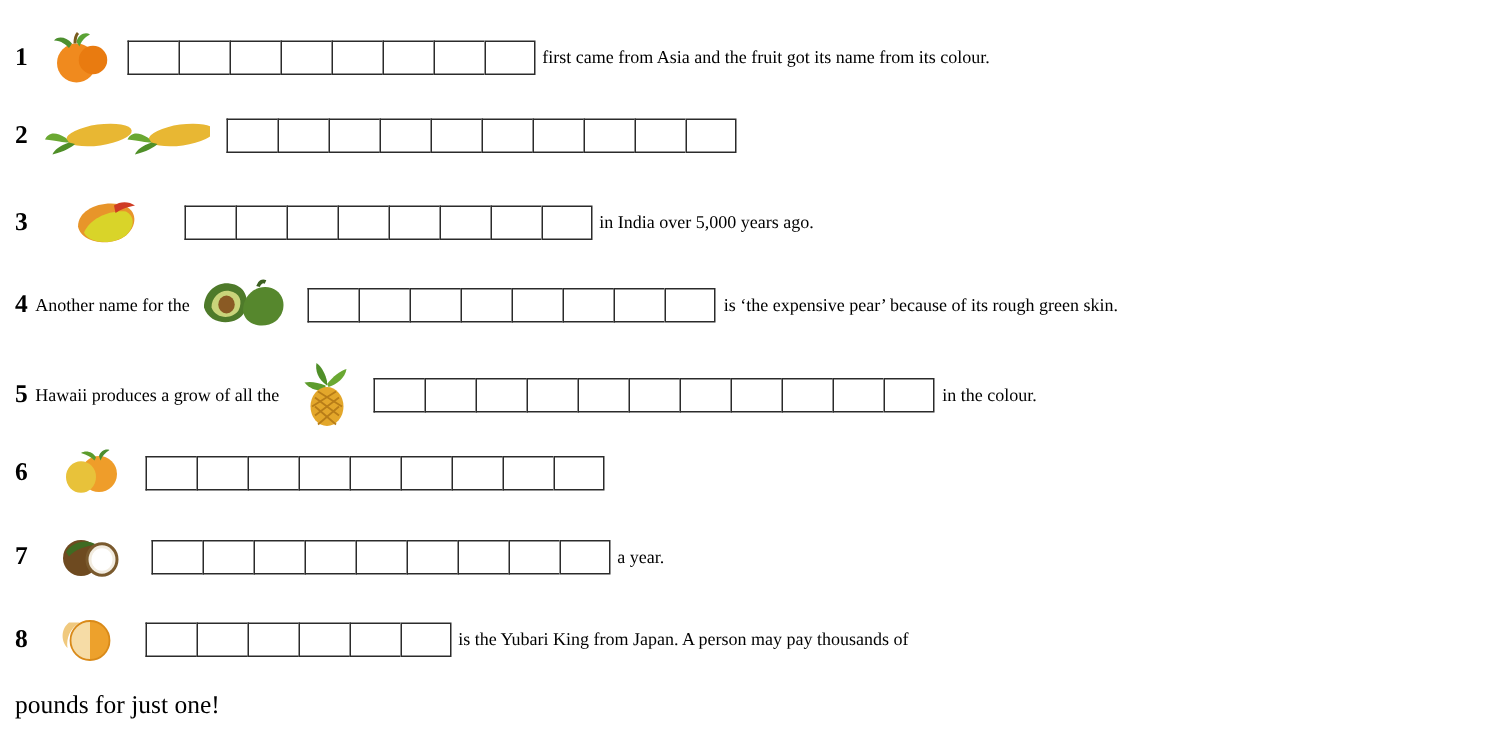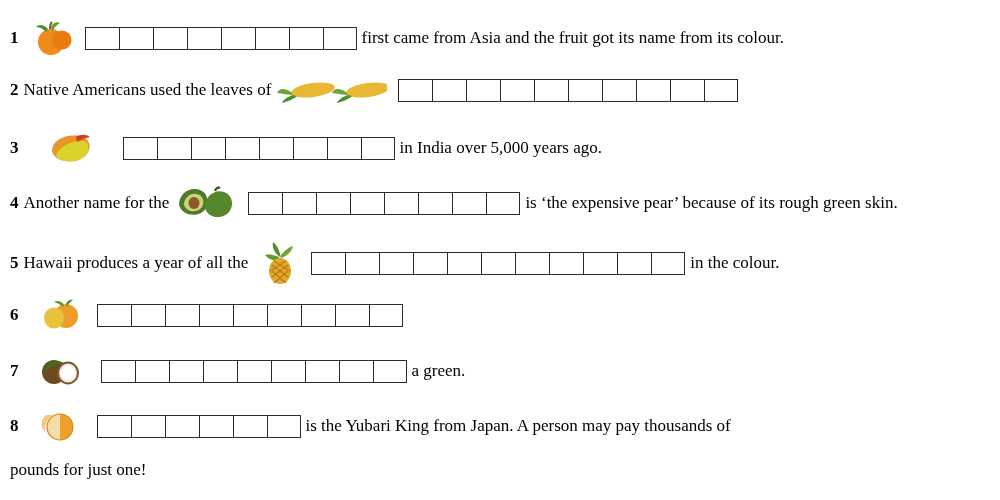--- a/index.html
+++ b/index.html
@@ -29,21 +29,21 @@
     padding: 0 8px 0 10px;
     box-sizing: border-box;
   }
   .num {
     font-weight: bold;
     font-size: 17px;
     margin-right: 5px;
     white-space: nowrap;
   }
   .txt {
-    font-size: 17px;
+    font-size: 12px;
     white-space: pre;
   }
   .boxes {
     display: inline-flex;
     margin: 0 5px;
   }
   .boxes .cell {
     width: 34px;
     height: 23px;
     border: 1px solid #2b2b2b;
@@ -91,21 +91,20 @@
         <span class="cell"></span>
         <span class="cell"></span>
         <span class="cell"></span>
         <span class="cell"></span>
     </span>
     <span class="txt">first came from Asia and the fruit got its name from its colour.</span>
   </div>
 
   <div class="row" style="position:absolute; top:75px; left:0; width:1000px;">
     <span class="num">2</span>
-    <span class="txt">Native Americans used the leaves of</span>
     <span class="pic">
       <svg width="110" height="30" viewBox="0 0 110 30">
         <ellipse cx="36" cy="15" rx="22" ry="7" fill="#e8b733" transform="rotate(-8 36 15)"></ellipse>
         <path d="M14 17 C6 12, 2 14, 0 18 C8 19, 12 20, 16 20 Z" fill="#6aa832"></path>
         <path d="M16 20 C10 22, 6 25, 5 28 C13 26, 18 23, 20 21 Z" fill="#4f8f28"></path>
         <ellipse cx="91" cy="15" rx="22" ry="7" fill="#e8b733" transform="rotate(-8 91 15)"></ellipse>
         <path d="M69 17 C61 12, 57 14, 55 18 C63 19, 67 20, 71 20 Z" fill="#6aa832"></path>
         <path d="M71 20 C65 22, 61 25, 60 28 C68 26, 73 23, 75 21 Z" fill="#4f8f28"></path>
       </svg>
     </span>
@@ -165,21 +164,21 @@
         <span class="cell"></span>
         <span class="cell"></span>
         <span class="cell"></span>
         <span class="cell"></span>
     </span>
     <span class="txt">is ‘the expensive pear’ because of its rough green skin.</span>
   </div>
 
   <div class="row" style="position:absolute; top:241px; left:0; width:1000px;">
     <span class="num">5</span>
-    <span class="txt">Hawaii produces a year of all the</span>
+    <span class="txt">Hawaii produces a grow of all the</span>
     <span class="pic" style="margin-left:12px;">
       <svg width="40" height="44" viewBox="0 0 40 44">
         <path d="M20 16 C14 12, 12 6, 13 1 C17 4, 19 9, 20 13 Z" fill="#4f8f28"></path>
         <path d="M20 15 C24 10, 29 6, 33 5 C32 11, 27 15, 21 17 Z" fill="#6aa832"></path>
         <path d="M19 16 C14 14, 9 13, 5 14 C9 19, 15 20, 19 19 Z" fill="#5d9c2c"></path>
         <ellipse cx="20" cy="30" rx="11" ry="13" fill="#e3a72b"></ellipse>
         <path d="M12 24 L28 36 M12 30 L26 42 M14 20 L30 30" stroke="#b87d18" stroke-width="1.2" fill="none"></path>
         <path d="M28 24 L12 36 M28 30 L14 42 M26 20 L10 30" stroke="#b87d18" stroke-width="1.2" fill="none"></path>
       </svg>
     </span>
@@ -237,21 +236,21 @@
       <span class="cell"></span>
         <span class="cell"></span>
         <span class="cell"></span>
         <span class="cell"></span>
         <span class="cell"></span>
         <span class="cell"></span>
         <span class="cell"></span>
         <span class="cell"></span>
         <span class="cell"></span>
     </span>
-    <span class="txt">a green.</span>
+    <span class="txt">a year.</span>
   </div>
 
   <div class="row" style="position:absolute; top:408px; left:0; width:1000px;">
     <span class="num">8</span>
     <span class="pic" style="margin-left:10px; margin-right:10px;">
       <svg width="48" height="36" viewBox="0 0 48 36">
         <ellipse cx="26" cy="19" rx="13" ry="13" fill="#eda12c"></ellipse>
         <path d="M26 6 C19 6, 13 12, 13 19 C13 26, 19 32, 26 32 Z" fill="#f6dca6"></path>
         <path d="M19 7 C13 11, 10 17, 11 24 C7 20, 6 12, 12 7 Z" fill="#f0c97e"></path>
         <ellipse cx="26" cy="19" rx="13" ry="13" fill="none" stroke="#d98a19" stroke-width="1.2"></ellipse>

